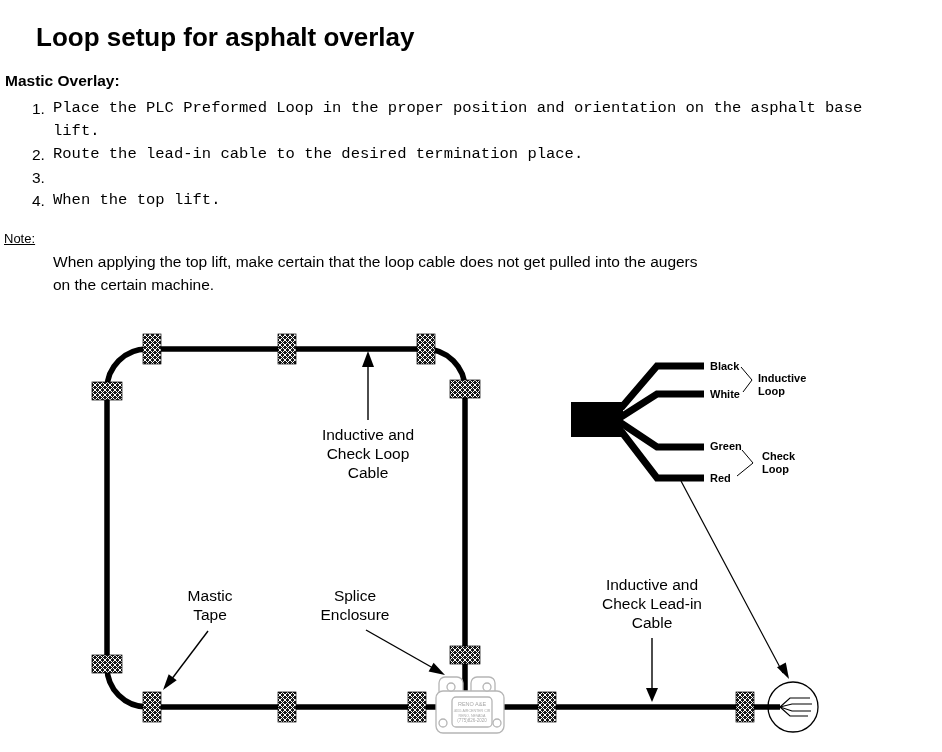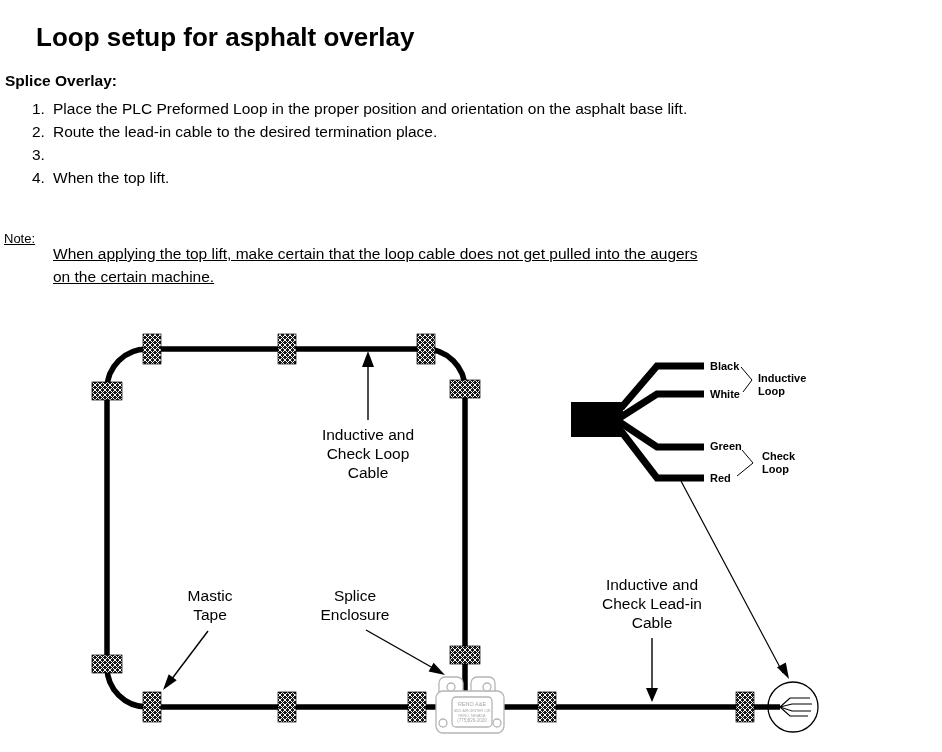--- a/index.html
+++ b/index.html
@@ -3,37 +3,37 @@
 <meta charset="utf-8">
 <style>
   html,body{margin:0;padding:0;background:#fff;}
   .page{position:relative;width:942px;height:752px;background:#ffffff;
         font-family:"Liberation Sans",sans-serif;color:#000;overflow:hidden;}
   .title{position:absolute;left:36px;top:22px;font-size:26px;font-weight:bold;white-space:nowrap;}
   .heading{position:absolute;left:5px;top:72px;font-size:15.5px;font-weight:bold;white-space:nowrap;}
   .steps{position:absolute;left:32px;top:97px;width:870px;font-size:15.5px;line-height:23px;}
   .step{display:flex;}
   .step .num{flex:0 0 21px;width:21px;}
-  .step .txt{flex:1;}
+  .step .txt{flex:1;font-family:Liberation Mono, monospace;}
   .jline{text-align:justify;text-align-last:justify;}
   .note-heading{position:absolute;left:4px;top:231px;font-size:13px;white-space:nowrap;text-decoration:underline;}
-  .note-body{position:absolute;left:53px;top:242px;width:849px;font-size:15.5px;line-height:23px;text-decoration:underline;}
+  .note-body{position:absolute;left:53px;top:250px;width:849px;font-size:15.5px;line-height:23px;}
   svg.diagram{position:absolute;left:0;top:0;}
   svg text{font-family:"Liberation Sans",sans-serif;}
   .dlabel{font-size:15.5px;fill:#000;}
   .wlabel{font-size:11px;font-weight:bold;fill:#000;}
   .slabel{fill:#a8a8a8;}
 </style>
 </head>
 <body>
 
 <div class="page">
 
   <div class="title">Loop setup for asphalt overlay</div>
-  <div class="heading">Splice Overlay:</div>
+  <div class="heading">Mastic Overlay:</div>
 
   <div class="steps">
     <div class="step">
       <span class="num">1.</span>
       <div class="txt">
           <div>Place the PLC Preformed Loop in the proper position and orientation on the asphalt base lift.</div>
         </div>
     </div>
     <div class="step">
       <span class="num">2.</span>

